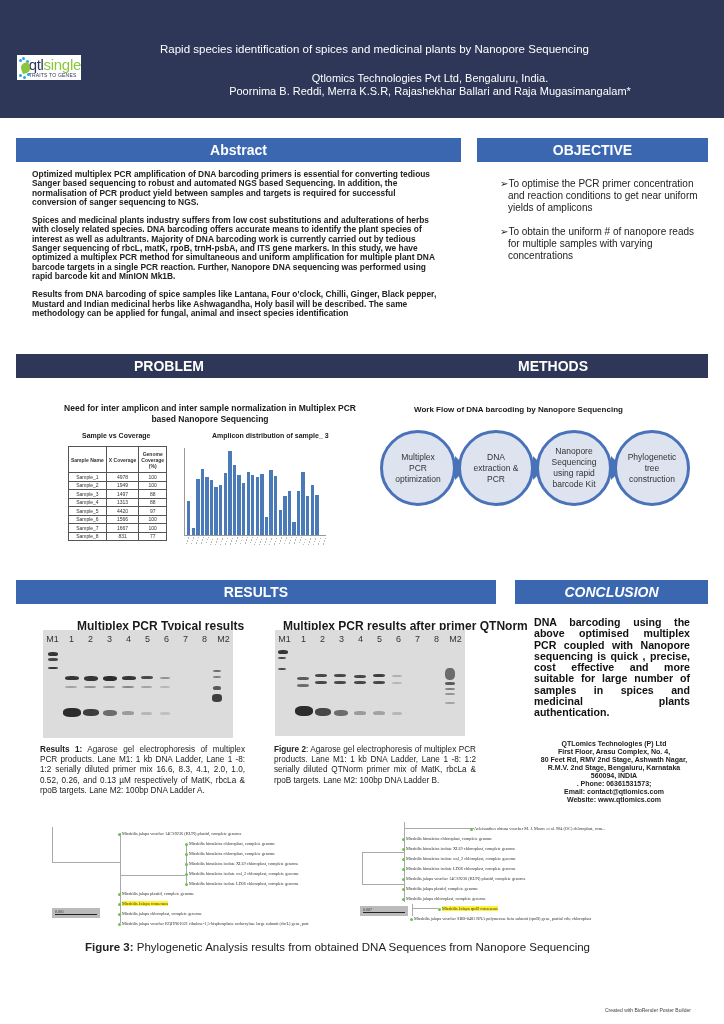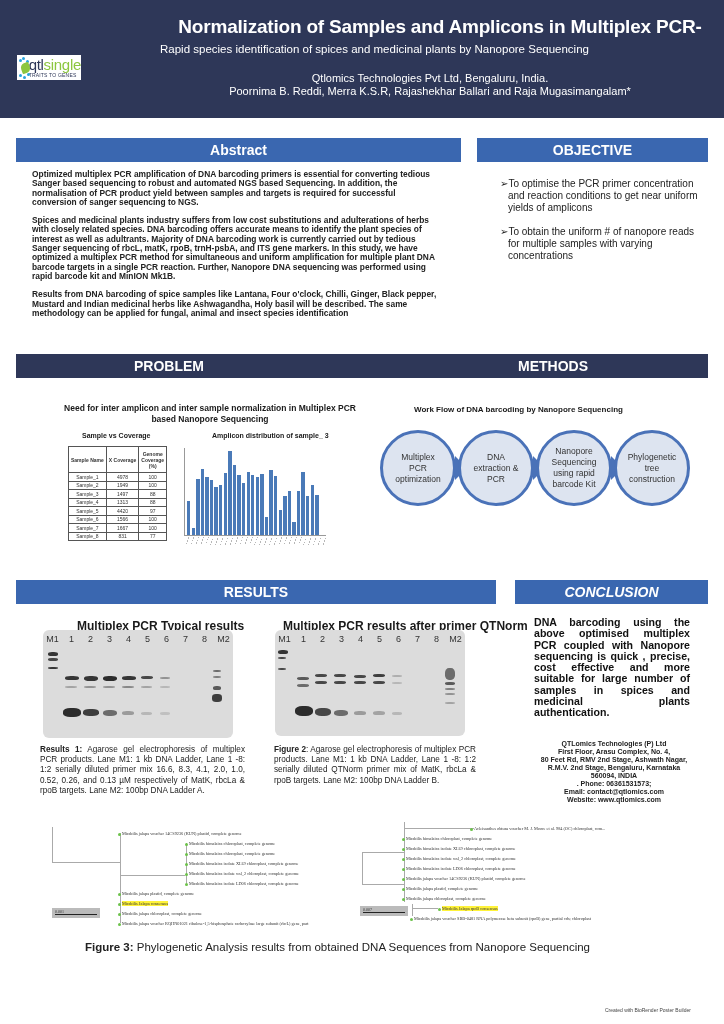--- a/index.html
+++ b/index.html
@@ -37,21 +37,21 @@
   .bar-title { position: absolute; left: 212px; top: 432px; font-size: 7px; font-weight: bold; }
   .barchart { position: absolute; left: 184px; top: 448px; width: 142px; height: 88px; border-left: 0.6px solid #999; border-bottom: 0.6px solid #999; display: flex; align-items: flex-end; gap: 1.2px; padding-left: 2px; }
   .barchart .bar { width: 3.4px; background: #4a7ab8; }
   .bar-ticks { position: absolute; left: 186px; top: 537px; width: 140px; height: 8px; background: repeating-linear-gradient(110deg, transparent 0 2.5px, #888 2.5px 3px, transparent 3px 4.6px); opacity: 0.6; }
 
   .wf-title { position: absolute; left: 414px; top: 405px; font-size: 8px; font-weight: bold; }
   .wf { position: absolute; top: 430px; width: 76px; height: 76px; border-radius: 50%; border: 3px solid #4a72b8; background: #dde4f0; display: flex; align-items: center; justify-content: center; text-align: center; font-size: 8.5px; line-height: 11px; color: #333; }
   .wf-arrow { position: absolute; top: 456px; width: 0; height: 0; border-top: 12px solid transparent; border-bottom: 12px solid transparent; border-left: 12px solid #4a72b8; }
 
   .gel-title { position: absolute; font-size: 12px; font-weight: bold; }
-  .gel { position: absolute; background: #dcdcdc; border-radius: 6px; }
+  .gel { position: absolute; background: #dcdcdc; border-radius: 0; }
   .gel-lanes { position: absolute; top: 4px; left: 0; width: 100%; display: flex; font-size: 9px; color: #333; }
   .gel-lanes span { flex: 1; text-align: center; }
   .band { position: absolute; background: #222; border-radius: 40%; }
   .caption { position: absolute; font-size: 8.2px; line-height: 10.2px; color: #222; text-align: justify; }
   .caption b { font-weight: bold; }
 
   .conclusion { position: absolute; left: 534px; top: 617px; width: 156px; font-size: 10.6px; font-weight: bold; line-height: 11.3px; text-align: justify; color: #111; }
   .contact { position: absolute; left: 530px; top: 740px; width: 168px; text-align: center; font-size: 7px; font-weight: bold; line-height: 8px; color: #222; }
 
   .tree { position: absolute; font-family: "Liberation Serif", serif; font-size: 4.3px; color: #333; }
@@ -78,21 +78,20 @@
       <span style="left:0;top:17px"></span>
         <span style="left:4px;top:19px"></span>
         <span style="left:8px;top:16px"></span>
       <div class="leaf"></div>
     </div>
     <div class="logo-text">
       <span class="logo-word"><b>qtl</b><span>single</span></span>
       <span class="logo-tag">TRAITS TO GENES</span>
     </div>
   </div>
-  <div class="title">Normalization of Samples and Amplicons in Multiplex PCR-</div>
   <div class="subtitle">Rapid species identification of spices and medicinal plants by Nanopore Sequencing</div>
   <div class="authors">
     <div>Qtlomics Technologies Pvt Ltd, Bengaluru, India.</div>
     <div>Poornima B. Reddi, Merra K.S.R, Rajashekhar Ballari and Raja Mugasimangalam*</div>
   </div>
 </div>
 
 <div class="sec-bar blue" style="left:16px;top:138px;width:445px;">Abstract</div>
 <div class="abstract">
   <p>Optimized multiplex PCR amplification of DNA barcoding primers is essential for converting tedious Sanger based sequencing to robust and automated NGS based Sequencing. In addition, the normalisation of PCR product yield between samples and targets is required for successful conversion of sanger sequencing to NGS.</p>

